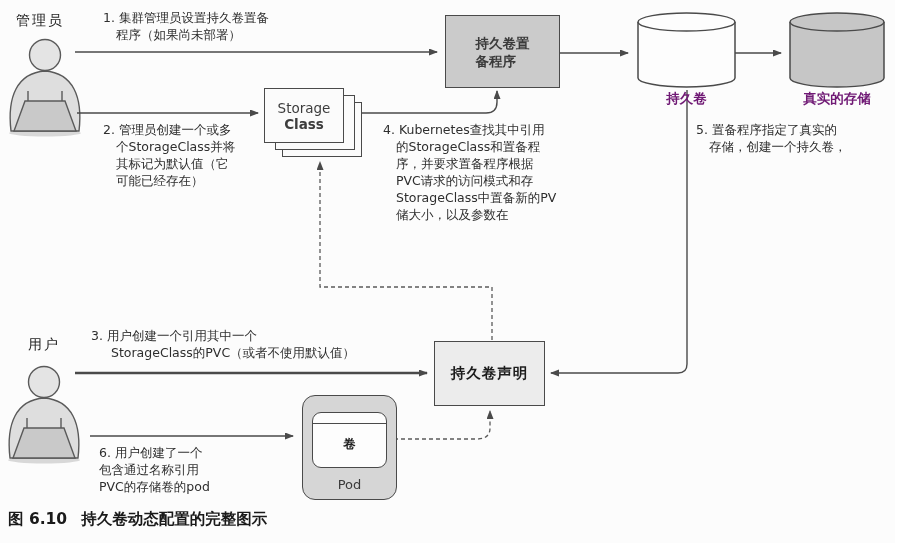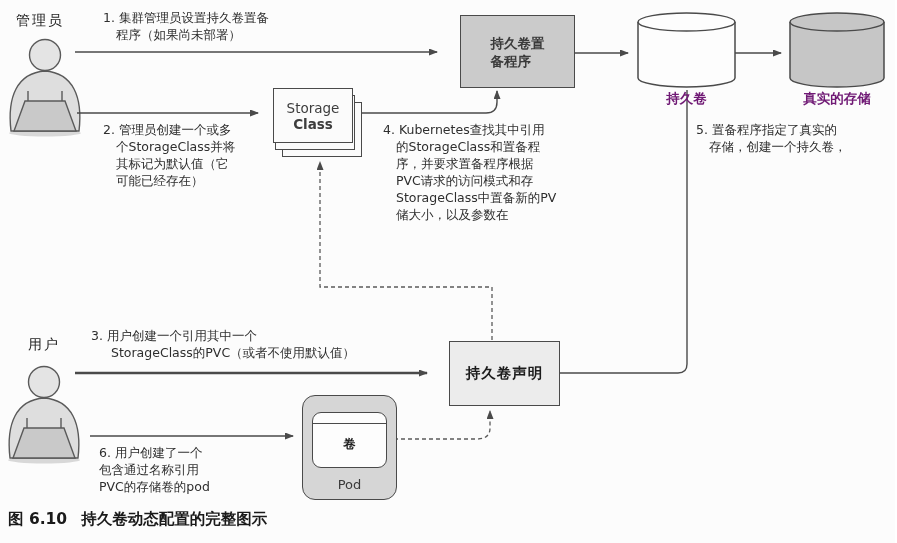--- a/index.html
+++ b/index.html
@@ -9,21 +9,21 @@
   }
   .fig svg{position:absolute;left:0;top:0;z-index:1;}
   .abs{position:absolute;z-index:2;}
   .actor-label{font-size:14px;color:#222;letter-spacing:2px;white-space:nowrap;}
   .step{font-size:12.5px;color:#2e2e2e;line-height:17px;white-space:nowrap;}
   .step span{display:block;}
   .step span.cont{padding-left:13px;}
   .step.indent20 span.cont{padding-left:20px;}
   .step.noindent span.cont{padding-left:0;}
   .node-box{box-sizing:border-box;border:1.6px solid #4a4a4a;display:flex;
-    align-items:center;justify-content:center;margin-left:15px;}
+    align-items:center;justify-content:center;}
   .prov-box{left:445px;top:15px;width:115px;height:73px;background:#cbcbcb;}
   .prov-text{font-weight:bold;font-size:13.5px;line-height:18px;color:#3b3b3b;text-align:left;}
   .sc-sheet{box-sizing:border-box;position:absolute;width:80px;height:55px;
     background:#fbfbfb;border:1.4px solid #4a4a4a;}
   .sc-front{display:flex;flex-direction:column;align-items:center;justify-content:center;}
   .sc-text{font-size:13.5px;line-height:16px;color:#3d3d3d;text-align:center;}
   .cyl-label{display:flex;align-items:center;justify-content:center;
     font-weight:bold;font-size:13.5px;color:#701a75;z-index:3;margin-top:48px;}
   .pvc-box{left:434px;top:341px;width:111px;height:65px;background:#ececec;
     font-weight:bold;font-size:14.5px;color:#1c1c1c;letter-spacing:1px;}
@@ -139,21 +139,21 @@
 
   <div class="abs node-box prov-box">
     <div class="prov-text">
       <span style="display:block;">持久卷置</span>
       <span style="display:block;">备程序</span>
     </div>
   </div>
 
   <div class="abs sc-sheet" style="left:282px;top:102px;"></div>
   <div class="abs sc-sheet" style="left:275px;top:95px;"></div>
-  <div class="abs sc-sheet sc-front" style="left:273px;top:88px;">
+  <div class="abs sc-sheet sc-front" style="left:264px;top:88px;">
     <div class="sc-text">
       <span style="display:block;">Storage</span>
       <span style="display:block;font-weight:bold;">Class</span>
     </div>
   </div>
 
   <div class="abs cyl-label" style="left:638px;top:15px;width:97px;height:71px;">持久卷</div>
   <div class="abs cyl-label" style="left:790px;top:15px;width:94px;height:72px;">真实的存储</div>
 
   <div class="abs node-box pvc-box">持久卷声明</div>

